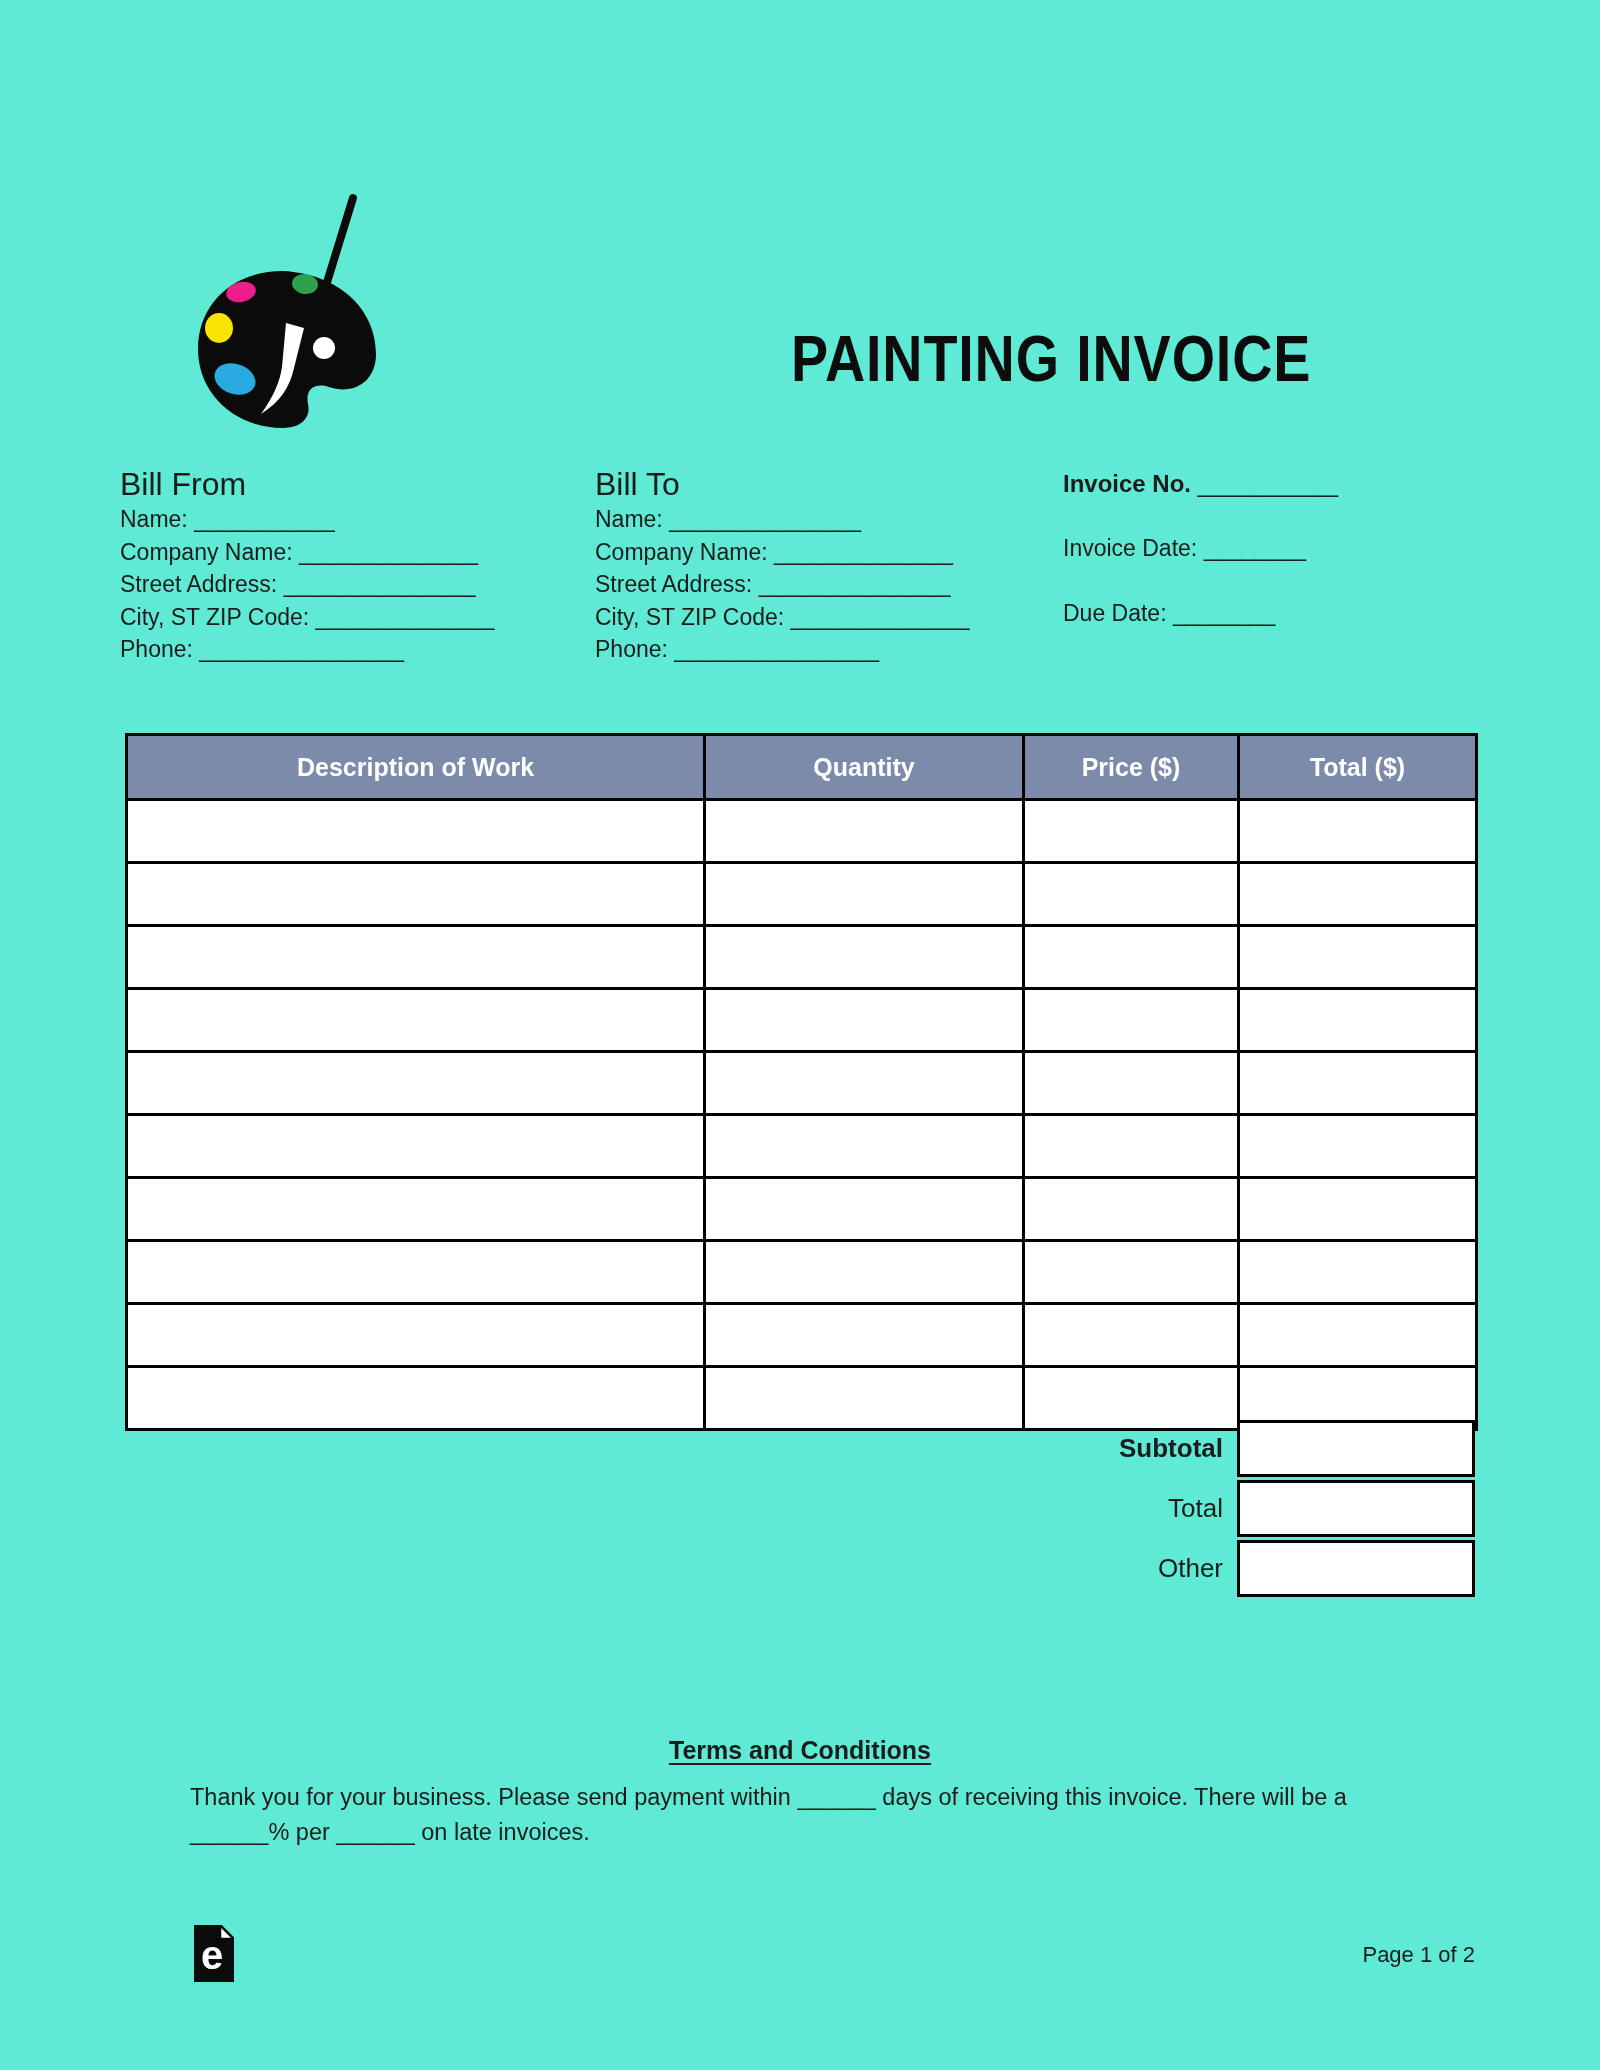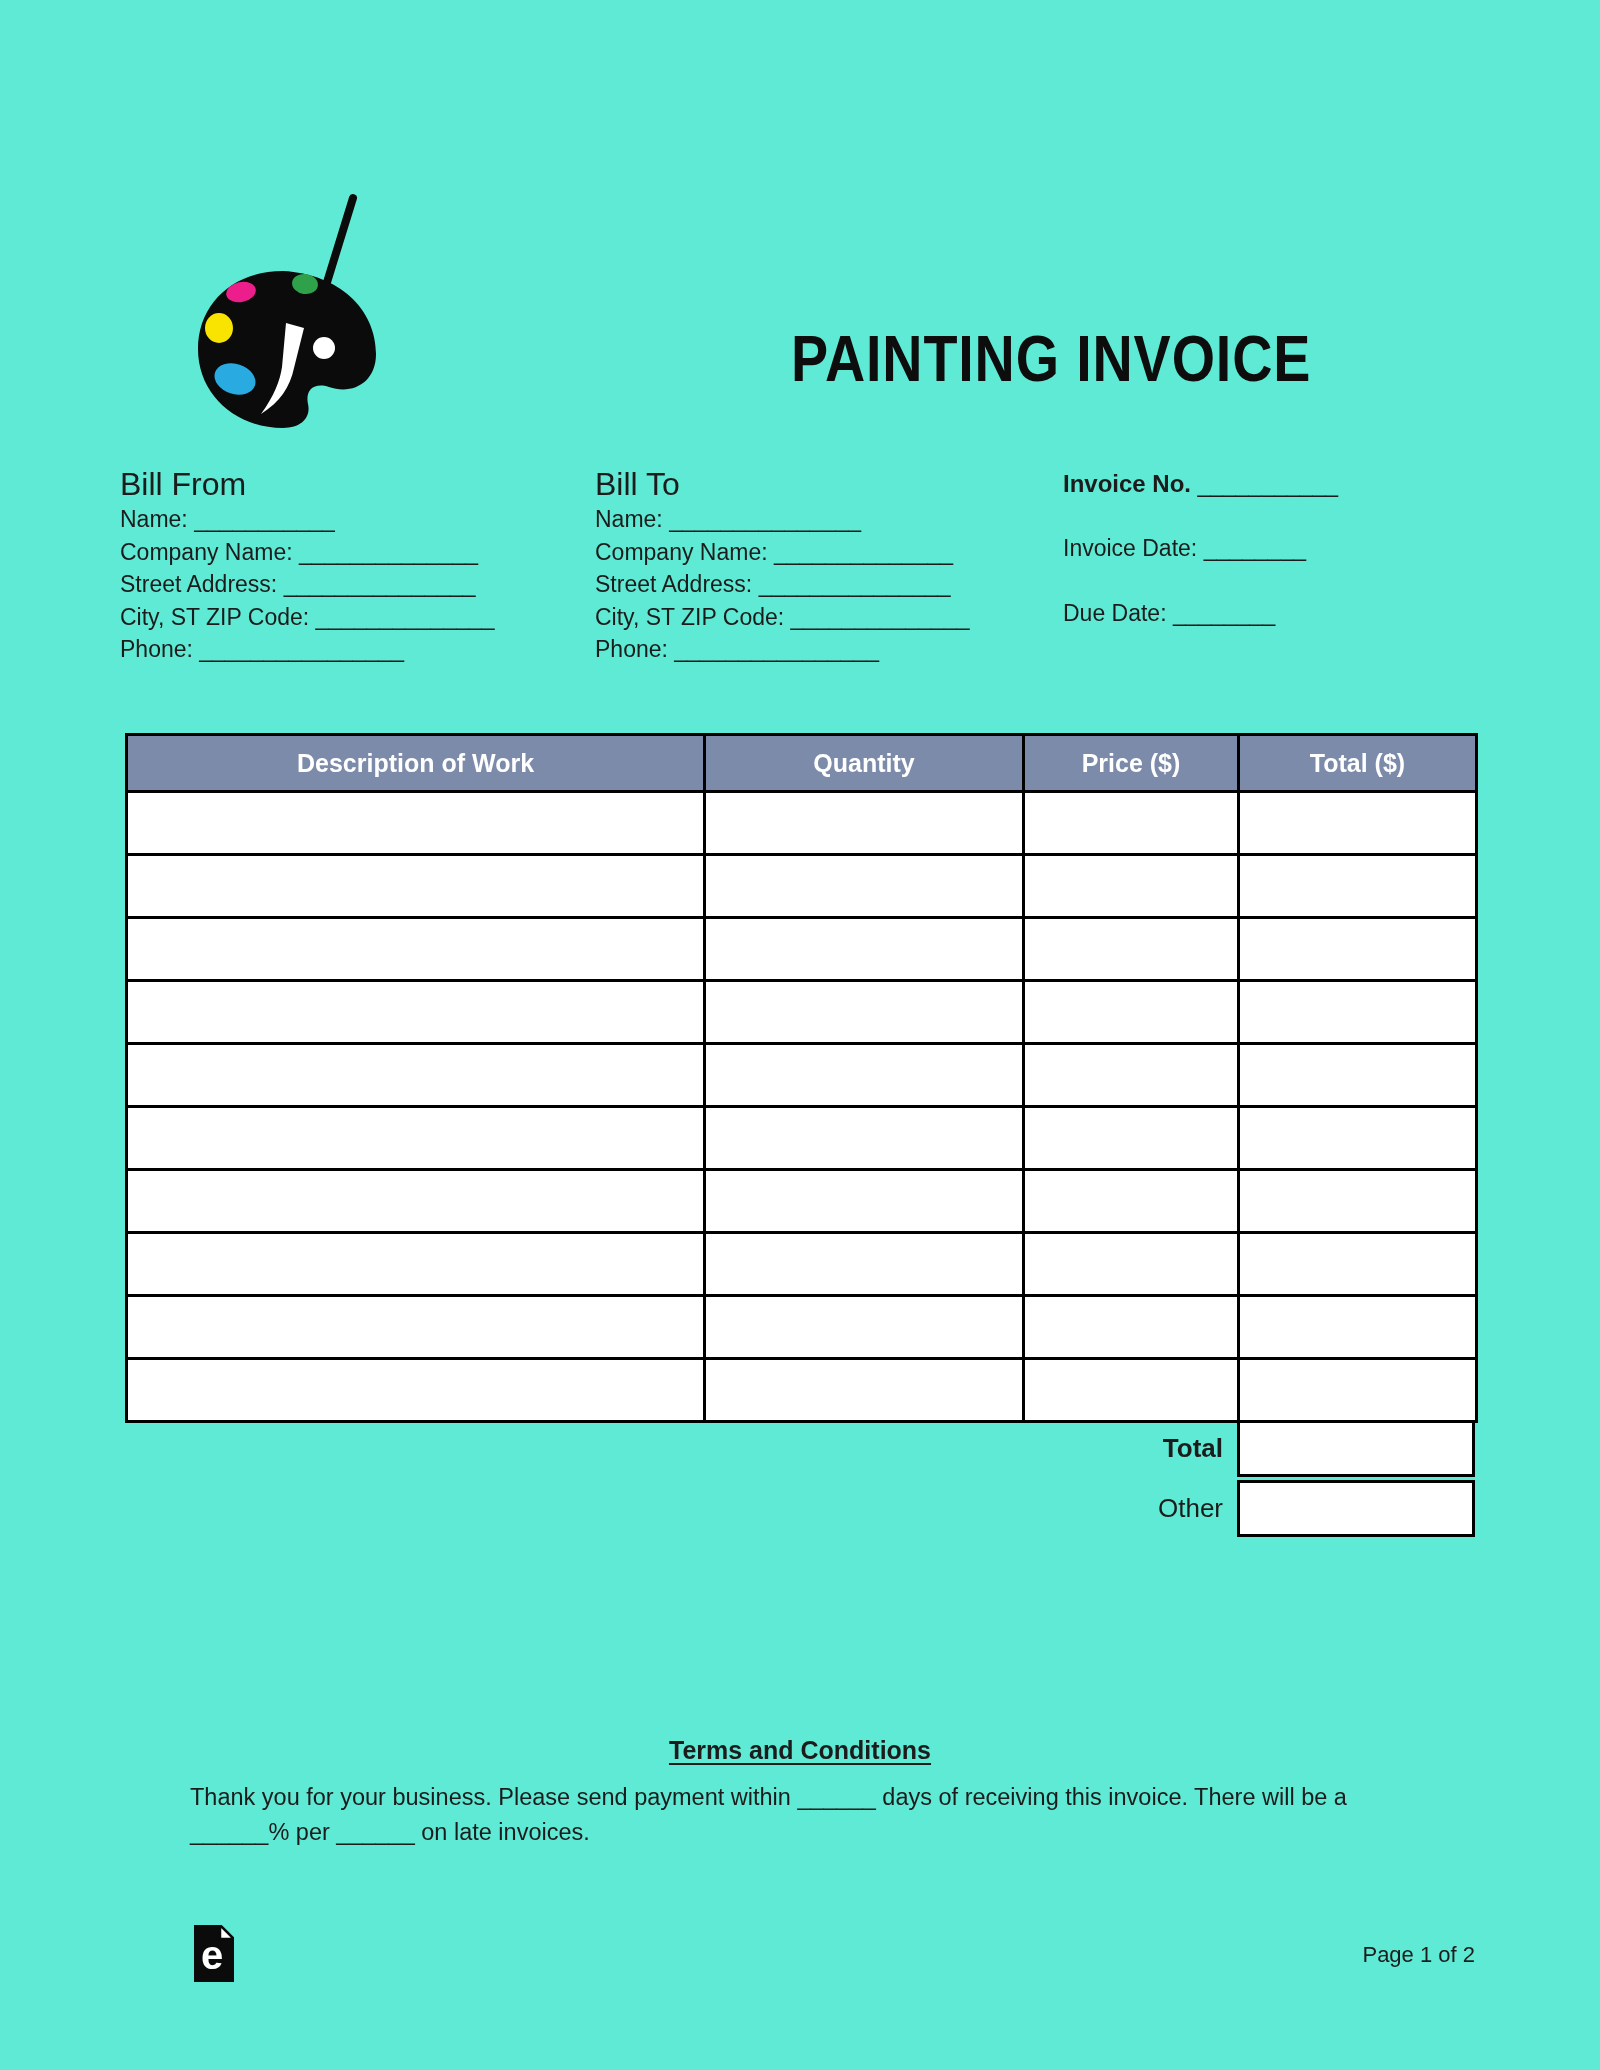--- a/index.html
+++ b/index.html
@@ -69,21 +69,21 @@
     top: 733px;
     width: 1350px;
     border-collapse: collapse;
     table-layout: fixed;
   }
   .work-table th, .work-table td {
     border: 3px solid var(--line);
     padding: 0;
   }
   .work-table th {
-    height: 57px;
+    height: 65px;
     background: var(--header-bg);
     color: #ffffff;
     font-size: 25px;
     font-weight: bold;
     text-align: center;
   }
   .work-table td {
     height: 63px;
     background: #ffffff;
   }
@@ -281,20 +281,24 @@
           <td></td>
           <td></td>
           <td></td>
           <td></td>
         </tr>
       </tbody>
   </table>
 
   <div class="summary">
     <div class="summary-row">
+      <div class="summary-label">Subtotal</div>
+      <div class="summary-box"></div>
+    </div>
+    <div class="summary-row">
       <div class="summary-label">Total</div>
       <div class="summary-box"></div>
     </div>
     <div class="summary-row">
       <div class="summary-label">Other</div>
       <div class="summary-box"></div>
     </div>
   </div>
 
   <div class="terms-heading">Terms and Conditions</div>

